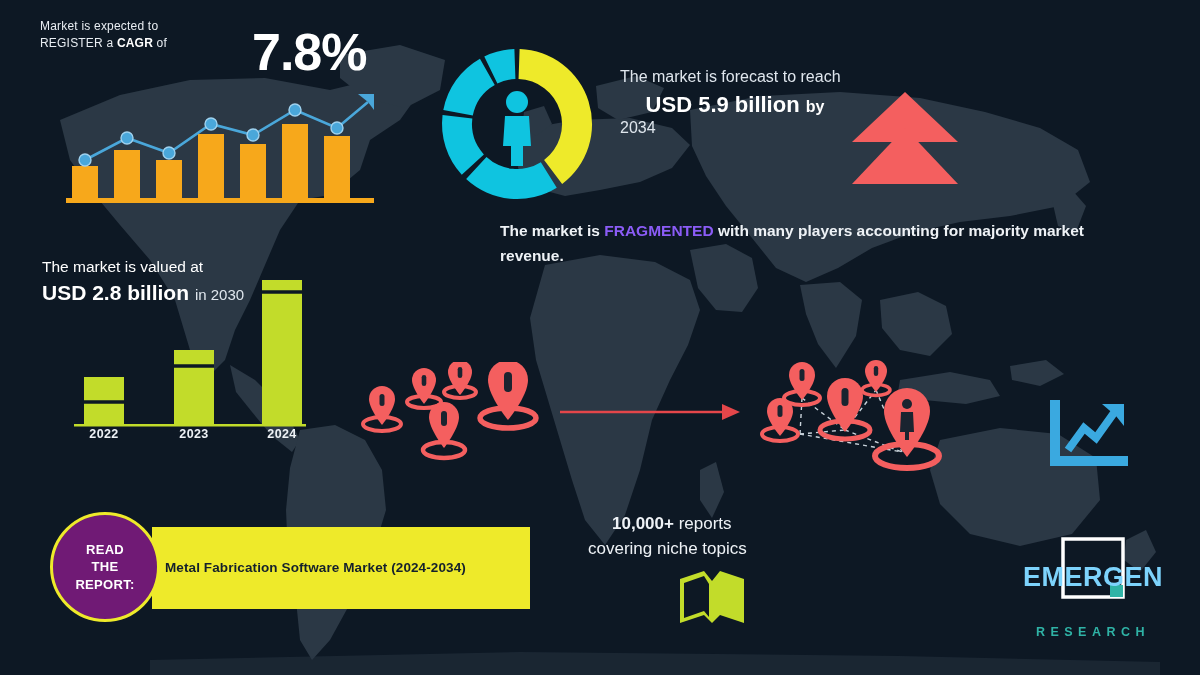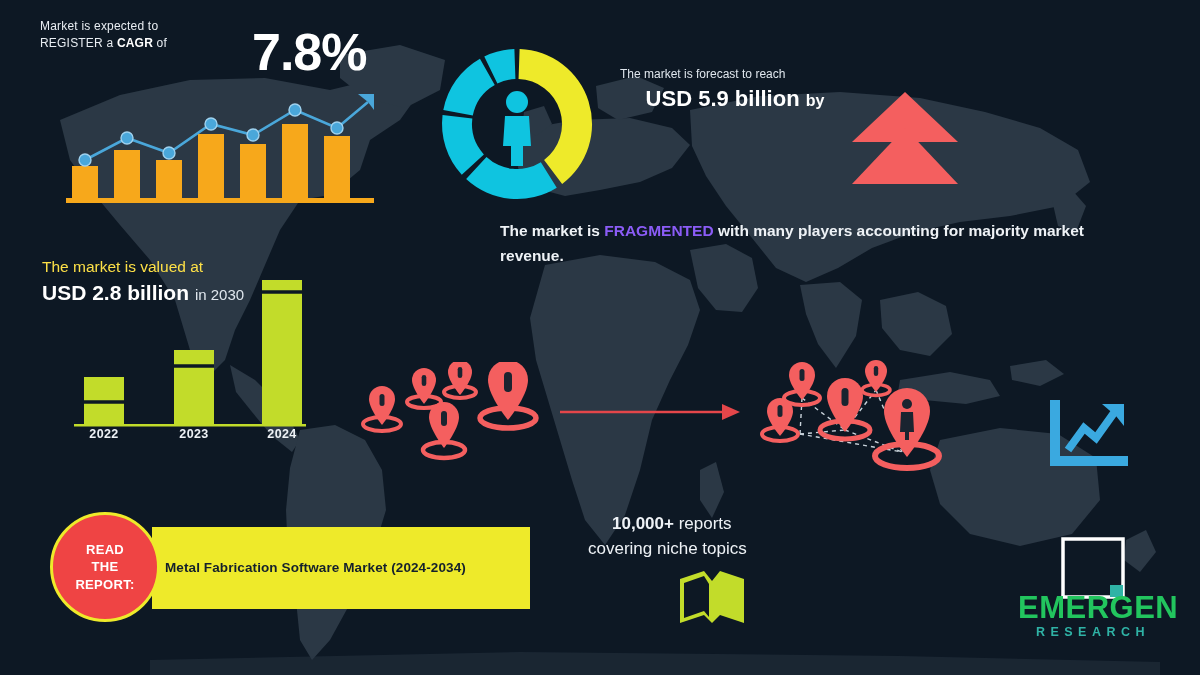--- a/index.html
+++ b/index.html
@@ -26,58 +26,58 @@
   }
 
   
   #growth-chart{left:62px;top:88px;width:320px;height:120px;}
 
   
   #donut{left:437px;top:44px;width:160px;height:160px;}
 
   
   #forecast-block{left:620px;top:66px;width:230px;}
-  #forecast-lead{font-size:12px;line-height:1.35;color:#dfe6ed;}
+  #forecast-lead{font-size:16px;line-height:1.35;color:#dfe6ed;}
   #forecast-value{font-size:22px;font-weight:bold;color:#ffffff;margin-top:4px;line-height:1.2;text-align:center;}
   #forecast-value .by{font-size:16px;font-weight:bold;}
   #forecast-year{font-size:16px;color:#dfe6ed;line-height:1.2;}
 
   
   #chevrons{left:848px;top:88px;width:115px;height:100px;}
 
   
   #fragmented{
     left:500px;top:219px;width:640px;
     font-size:15.5px;line-height:1.6;color:#eef2f6;font-weight:bold;
   }
   #fragmented .hl{color:#8b5cf6;}
 
   
   #valued-block{left:42px;top:256px;width:280px;}
-  #valued-lead{font-size:15.5px;color:#fde047;line-height:1.4;}
+  #valued-lead{font-size:15.5px;color:#ffffff;line-height:1.4;}
   #valued-value{font-size:21px;font-weight:bold;color:#ffffff;margin-top:3px;}
   #valued-value .in{font-size:15px;font-weight:normal;color:#dfe6ed;}
 
   
   #year-chart{left:70px;top:272px;width:240px;height:175px;}
   .yr-label{
     position:absolute;font-size:12.5px;color:#eef2f6;font-weight:bold;
     text-align:center;width:60px;letter-spacing:.4px;
   }
 
   
   #pins-left{left:352px;top:362px;width:300px;height:120px;}
   #arrow-mid{left:560px;top:400px;width:180px;height:24px;}
   #pins-right{left:752px;top:360px;width:220px;height:124px;}
 
   
   #banner{left:152px;top:527px;width:378px;height:82px;background:#eeea2a;}
   #read-circle{
     left:50px;top:512px;width:110px;height:110px;border-radius:50%;
-    background:#ef4444;border:3px solid #eeea2a;box-sizing:border-box;
+    background:#701a75;border:3px solid #eeea2a;box-sizing:border-box;
     display:flex;align-items:center;justify-content:center;
   }
   #read-circle span{
     font-size:13px;font-weight:bold;line-height:1.32;color:#ffffff;
     text-align:center;letter-spacing:.3px;
   }
   #banner-title{
     position:absolute;left:165px;top:560px;width:360px;
     font-size:13.5px;font-weight:bold;color:#14202c;letter-spacing:.1px;
   }
@@ -85,22 +85,22 @@
   
   #reports-block{left:588px;top:512px;width:240px;}
   #reports-text{font-size:17px;line-height:1.45;color:#eef2f6;}
   #reports-text .num{font-weight:bold;margin-left:24px;}
   #book{left:676px;top:565px;width:72px;height:62px;}
 
   
   #logo-chart{left:1046px;top:398px;width:84px;height:72px;}
   #logo{left:1018px;top:535px;width:150px;height:110px;}
   #logo-name{
-    position:absolute;left:1018px;top:592px;width:150px;text-align:center;
-    font-size:31px;font-weight:bold;letter-spacing:.5px;color:#22c55e;line-height:1;
+    position:absolute;left:1018px;top:564px;width:150px;text-align:center;
+    font-size:27px;font-weight:bold;letter-spacing:.5px;color:#7dd3fc;line-height:1;
   }
   #logo-sub{
     position:absolute;left:1018px;top:625px;width:150px;text-align:center;
     font-size:12.5px;letter-spacing:5.5px;color:#2fb3a6;font-weight:bold;
   }
 </style>
 </head>
 <body>
 
 <div id="stage">
@@ -211,20 +211,21 @@
       </g>
     </g>
   </svg>
 
   <div class="layer" id="forecast-block">
     <div id="forecast-lead">The market is forecast to reach</div>
     <div id="forecast-value">
       <span>USD 5.9 billion</span>
       <span class="by">by</span>
     </div>
+    <div id="forecast-year">2034</div>
   </div>
 
   <svg class="layer" id="chevrons" viewBox="0 0 115 100">
     <path fill="#f45f5f" d="M57,4 L110,54 L4,54 Z"></path>
     <path fill="#f45f5f" d="M57,40 L110,96 L4,96 Z"></path>
   </svg>
 
   <div class="layer" id="fragmented">
     <span>The market is </span><span class="hl">FRAGMENTED</span><span> with many players accounting for majority market revenue.</span>
   </div>

